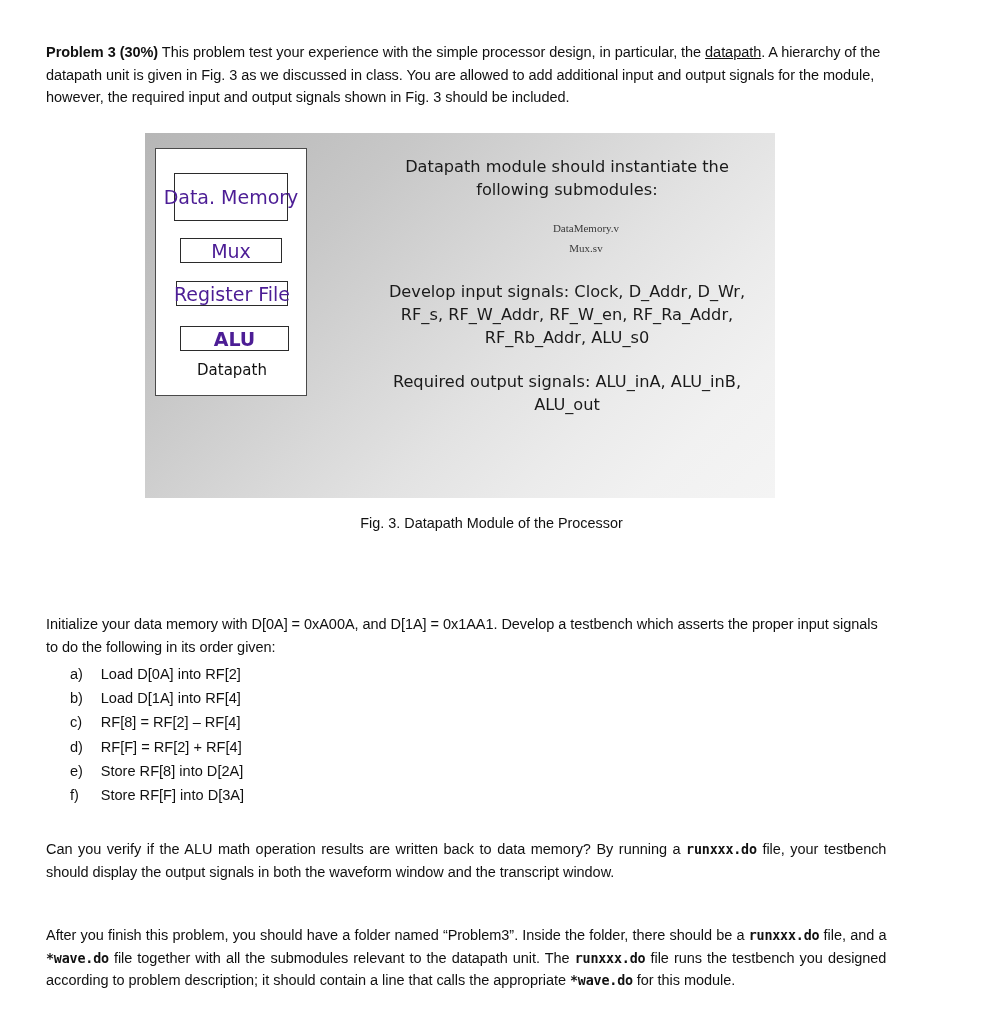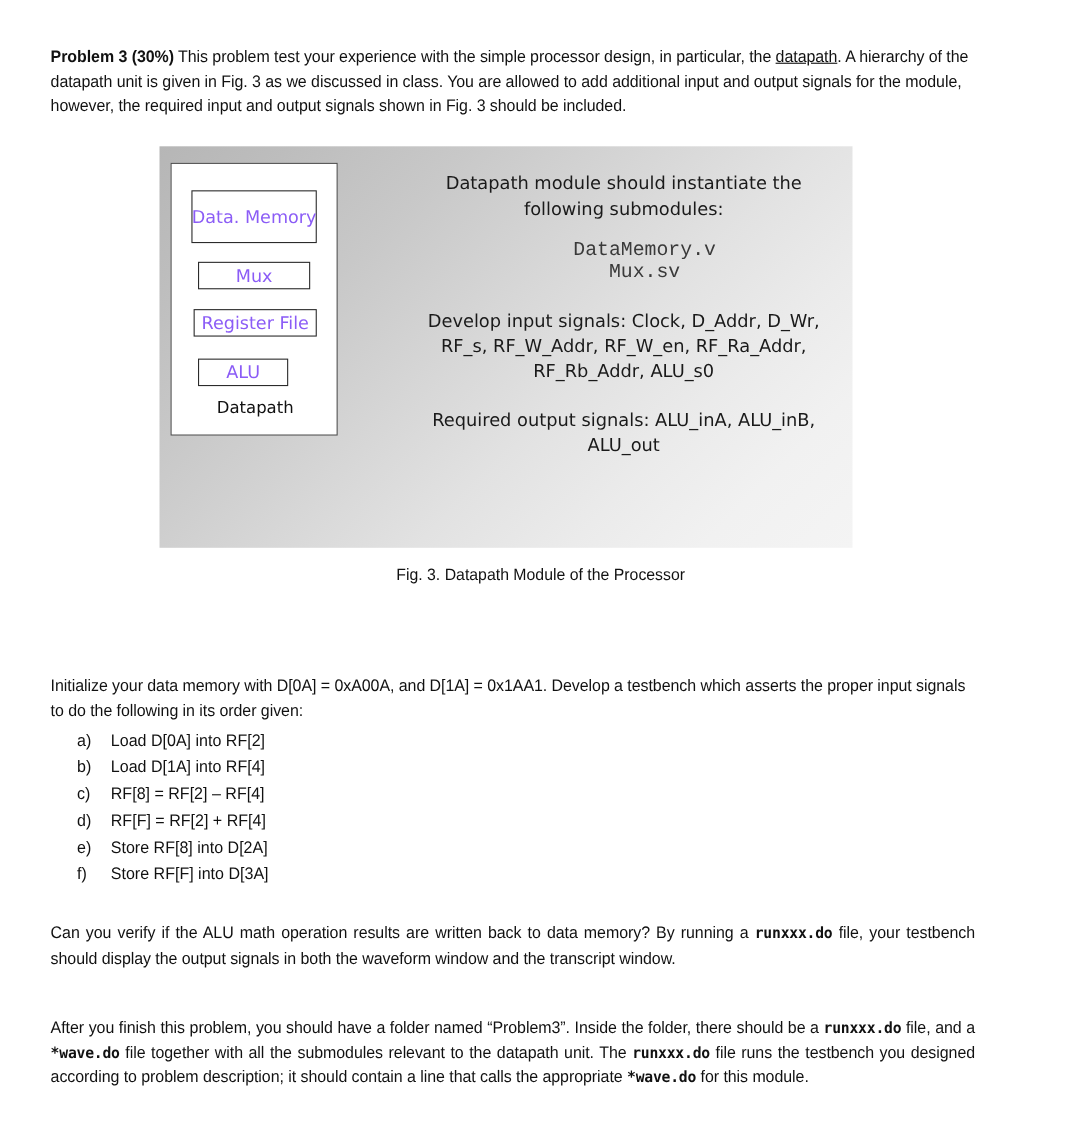--- a/index.html
+++ b/index.html
@@ -72,22 +72,22 @@
     border: 1px solid #4a4a4a;
     box-sizing: border-box;
   }
 
   .dp-box {
     position: absolute;
     border: 1px solid #2b2b2b;
     box-sizing: border-box;
     background: #ffffff;
     font-family: "DejaVu Sans", sans-serif;
-    font-size: 16px;
-    color: #8b5cf6;
+    font-size: 19px;
+    color: #4c1d95;
     text-align: center;
     white-space: nowrap;
     overflow: visible;
     display: flex;
     align-items: center;
     justify-content: center;
   }
 
   #box-data-memory {
     left: 18px;
@@ -110,22 +110,23 @@
   #box-register-file {
     left: 20px;
     top: 132px;
     width: 112px;
     height: 25px;
   }
 
   #box-alu {
     left: 24px;
     top: 177px;
-    width: 82px;
+    width: 109px;
     height: 25px;
+    font-weight: bold;
   }
 
   #datapath-caption {
     position: absolute;
     left: 0;
     top: 212px;
     width: 152px;
     text-align: center;
     font-family: "DejaVu Sans", sans-serif;
     font-size: 15px;
@@ -144,22 +145,22 @@
     color: #1a1a1a;
     text-align: center;
   }
   #figure-intro-line {
     margin: 0;
   }
   #submodule-list {
     margin: 18px 0 0 0;
     padding: 0 0 0 38px;
     list-style: none;
-    font-family: Liberation Mono, monospace;
-    font-size: 18px;
+    font-family: Liberation Serif, serif;
+    font-size: 11px;
     line-height: 19.5px;
     color: #3a3a3a;
   }
   #input-signals-text {
     margin: 22px 0 0 0;
   }
   #output-signals-text {
     margin: 21px 0 18px 0;
   }
 

